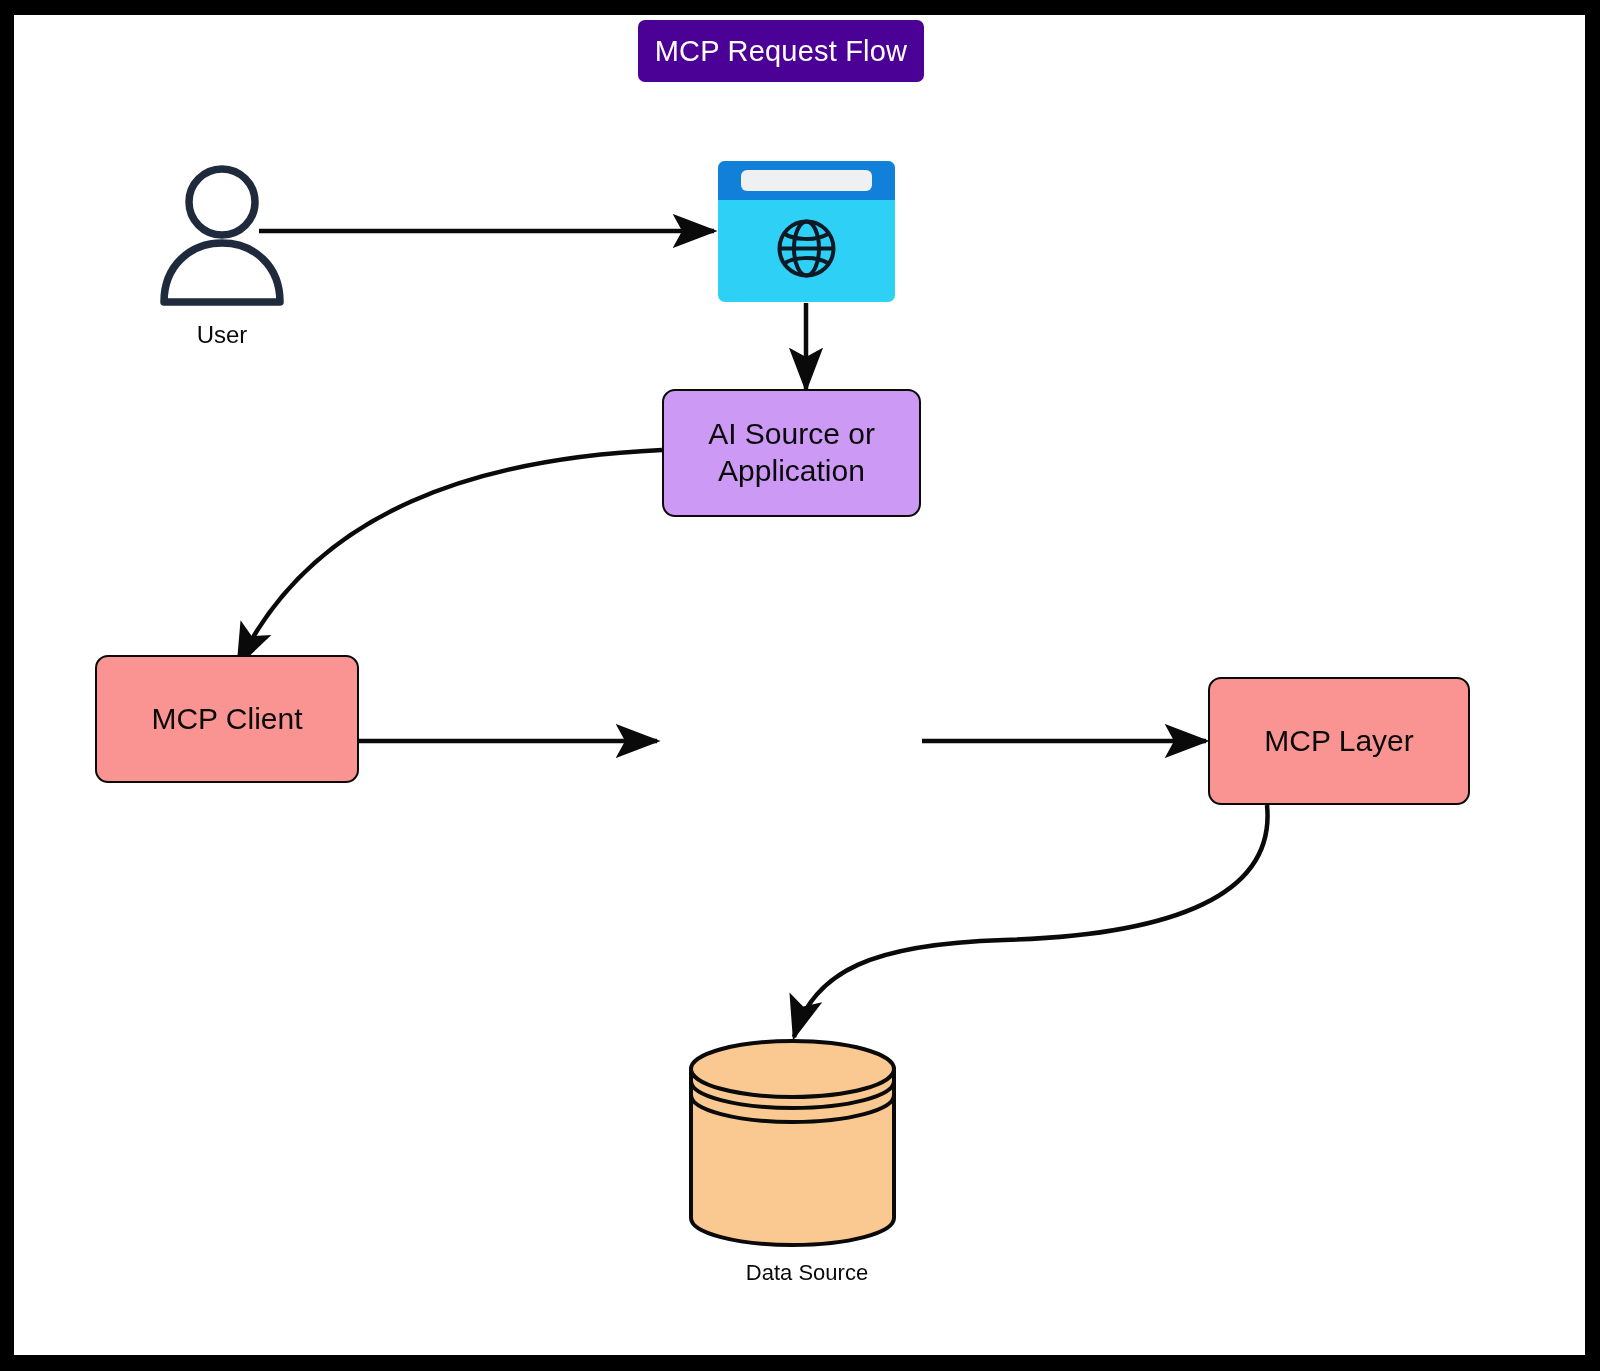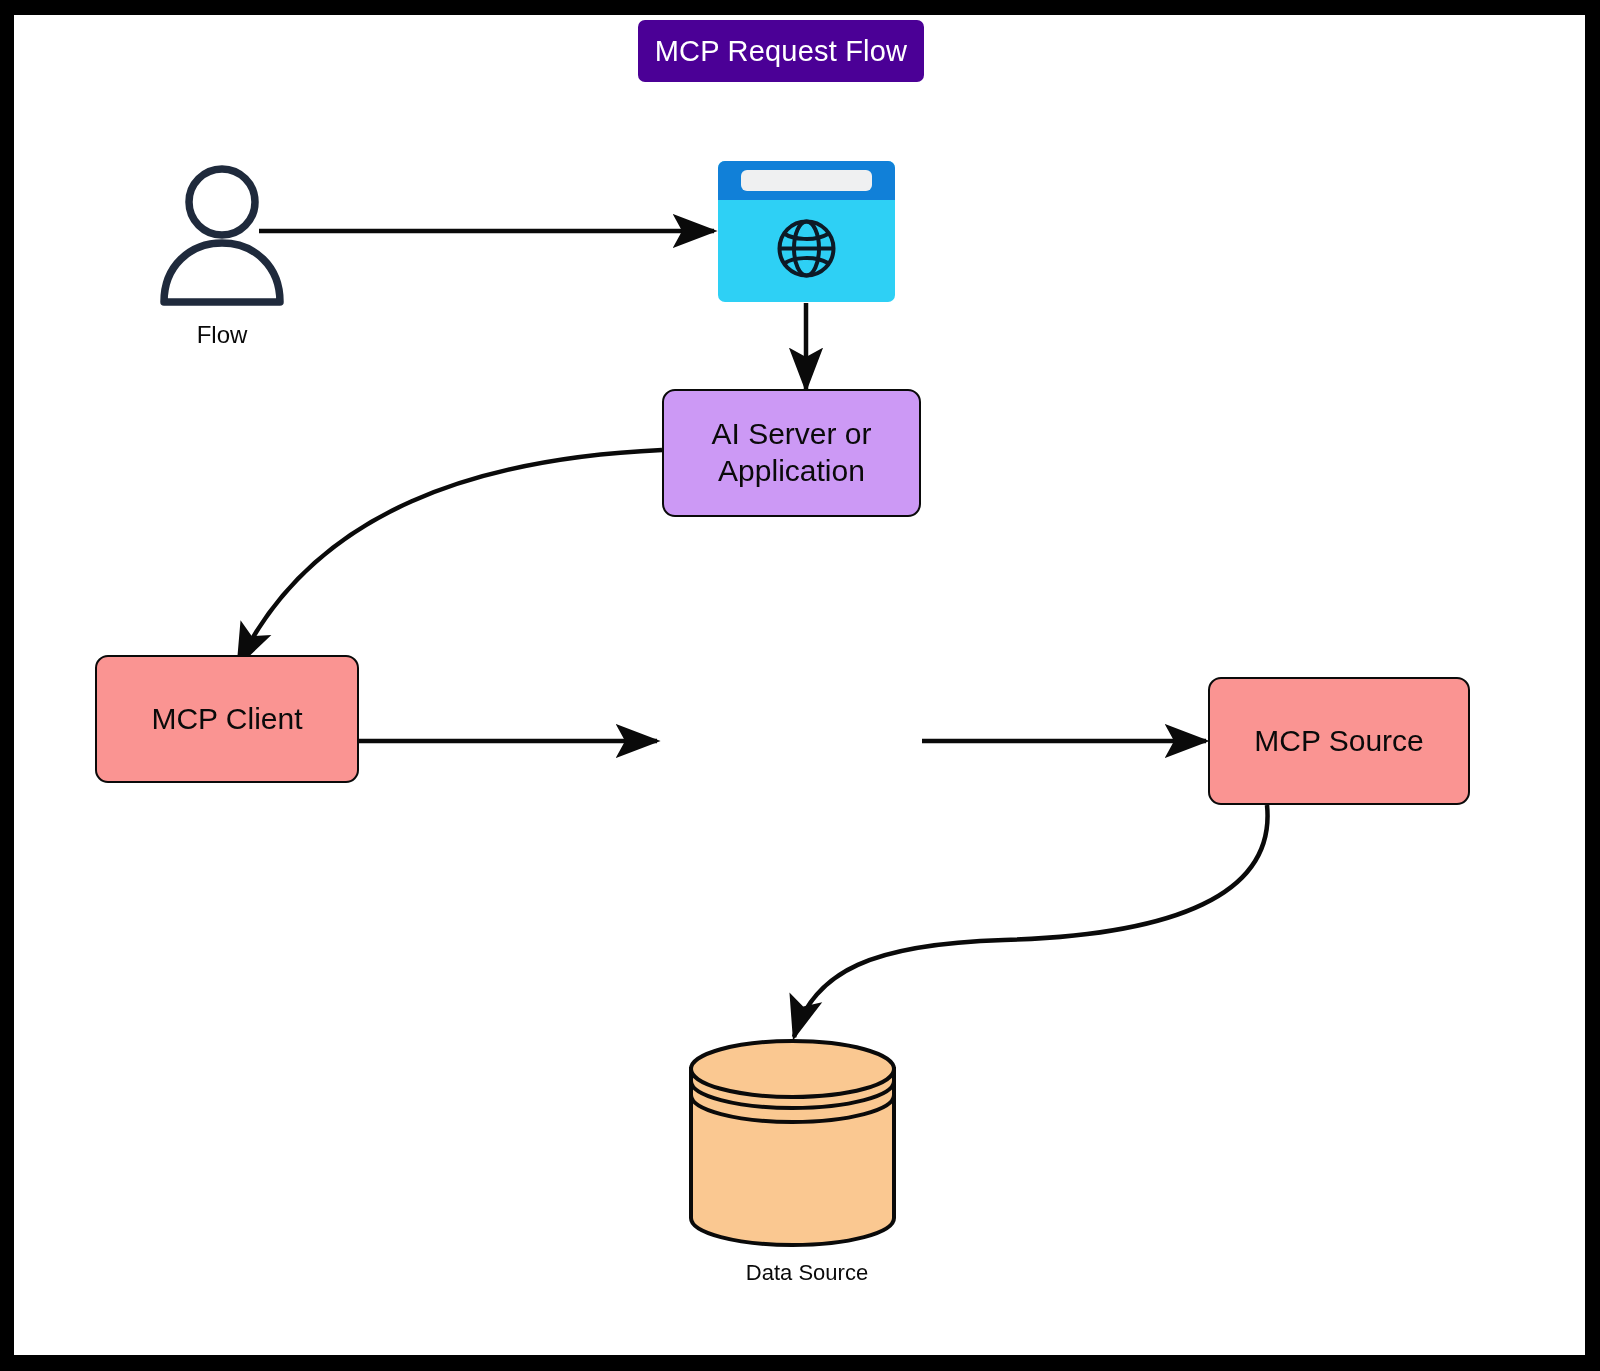--- a/index.html
+++ b/index.html
@@ -170,45 +170,45 @@
 
         <path d="M 1253,790 C 1262,880 1160,920 990,925 C 860,929 800,955 780,1022" fill="none" stroke="#0a0a0a" stroke-width="4.5" marker-end="url(#arrowhead)"></path>
       </svg>
 
       <div class="actor">
         <svg viewBox="0 0 134 148" width="134" height="148">
           <circle cx="67" cy="40" r="33" fill="none" stroke="#1F2A3C" stroke-width="7.5"></circle>
           <path d="M9,140 C9,104 35,81 67,81 C99,81 125,104 125,140 Z" fill="none" stroke="#1F2A3C" stroke-width="7.5" stroke-linejoin="round"></path>
         </svg>
       </div>
-      <div class="actor-label">Flow</div>
+      <div class="actor-label">User</div>
 
       <div class="browser">
         <div class="browser-titlebar"></div>
         <div class="browser-urlbar"></div>
         <svg class="browser-globe" viewBox="0 0 61 61">
           <circle cx="30.5" cy="30.5" r="27" fill="none" stroke="#0d1a26" stroke-width="4"></circle>
           <ellipse cx="30.5" cy="30.5" rx="12.5" ry="27" fill="none" stroke="#0d1a26" stroke-width="4"></ellipse>
           <line x1="4" y1="30.5" x2="57" y2="30.5" stroke="#0d1a26" stroke-width="4"></line>
           <path d="M9,16 C16,21 38,24 52,16" fill="none" stroke="#0d1a26" stroke-width="4"></path>
           <path d="M9,45 C16,40 38,37 52,45" fill="none" stroke="#0d1a26" stroke-width="4"></path>
         </svg>
       </div>
 
       <div class="node-box" style="left:648px; top:374px; width:259px; height:128px; background:#CC99F5;">
-        <span>AI Server or Application</span>
+        <span>AI Source or Application</span>
       </div>
 
       <div class="node-box" style="left:81px; top:640px; width:264px; height:128px; background:#FA9492;">
         <span>MCP Client</span>
       </div>
 
 
       <div class="node-box" style="left:1194px; top:662px; width:262px; height:128px; background:#FA9492;">
-        <span>MCP Source</span>
+        <span>MCP Layer</span>
       </div>
 
       <div class="database">
         <svg viewBox="0 0 209 213" width="209" height="213">
 
           <path d="M3,32 L3,181 C3,196 49,208 104.5,208 C160,208 206,196 206,181 L206,32 Z" fill="#FAC891" stroke="#0a0a0a" stroke-width="4"></path>
 
           <ellipse cx="104.5" cy="32" rx="101.5" ry="28" fill="#FAC891" stroke="#0a0a0a" stroke-width="4"></ellipse>
 
           <path d="M3,44 C3,59 49,71 104.5,71 C160,71 206,59 206,44" fill="none" stroke="#0a0a0a" stroke-width="4"></path>

